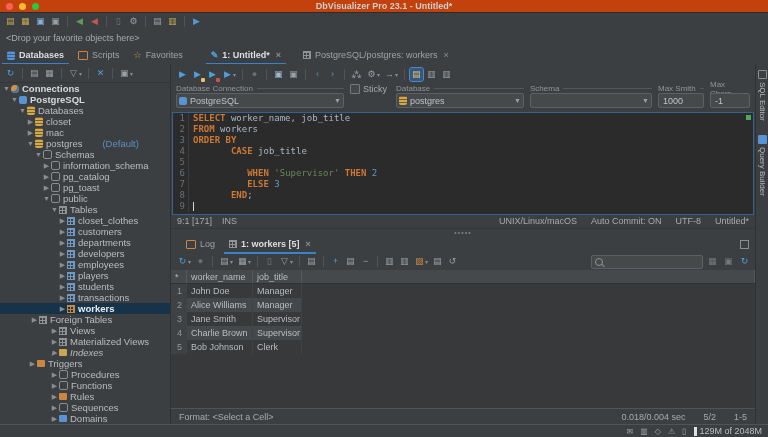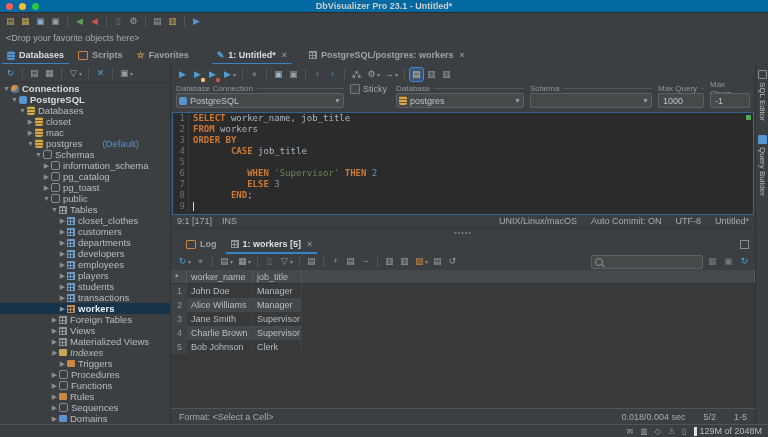--- a/index.html
+++ b/index.html
@@ -1,40 +1,40 @@
 <!DOCTYPE html>
 <html><head>
 <meta charset="utf-8">
 <style>
   html,body{margin:0;padding:0;background:#2b2b2b;}
   body{width:768px;height:437px;position:relative;overflow:hidden;
        font-family:"Liberation Sans",sans-serif;font-size:9px;color:#bbbec1;
        -webkit-font-smoothing:antialiased;}
   .abs{position:absolute;}
   
-  #titlebar{left:0;top:0;width:768px;height:12px;background:#0369a1;border-bottom:1px solid #2c2c2c;
+  #titlebar{left:0;top:0;width:768px;height:12px;background:#c2410c;border-bottom:1px solid #2c2c2c;
             display:flex;align-items:center;}
   .tl{width:7px;height:7px;border-radius:50%;margin-left:6px;}
   #title-text{position:absolute;left:0;right:0;text-align:center;font-size:9px;font-weight:bold;color:#cfcfcf;}
   
   .tbar{display:flex;align-items:center;gap:2px;}
   #main-toolbar{left:0;top:13px;width:768px;height:16px;background:#3c3f41;padding-left:4px;}
   .ic{display:inline-flex;width:13px;height:13px;align-items:center;justify-content:center;
       font-size:9px;line-height:13px;border-radius:2px;position:relative;flex:0 0 auto;}
   .ic .dot{position:absolute;width:4px;height:4px;border-radius:1px;right:-1px;bottom:-1px;}
   .ic.hl{background:#365880;outline:1px solid #4a88c7;}
   .dd{color:#898d90;font-size:6px;margin:0 1px 0 -1px;}
   .vsep{width:1px;height:11px;background:#515456;margin:0 3px;}
   
   #fav-bar{left:0;top:29px;width:768px;height:17px;background:#3c3f41;display:flex;align-items:center;
            padding-left:6px;color:#a7abae;border-bottom:1px solid #343638;}
   
   #tab-row{left:0;top:46px;width:768px;height:18px;background:#3c3f41;border-bottom:1px solid #2f3133;
            display:flex;align-items:stretch;}
-  .tab{display:flex;align-items:center;gap:4px;padding:0 7px;position:relative;color:#9ea3a6;font-weight:bold;}
+  .tab{display:flex;align-items:center;gap:4px;padding:0 7px;position:relative;color:#9ea3a6;}
   .tab.active{color:#dcdfe1;font-weight:bold;}
   .tab.active .underline{position:absolute;left:2px;right:2px;bottom:-1px;height:2px;background:#3a83c9;}
   .tab .close{color:#8a8e91;font-size:9px;margin-left:2px;}
   #editor-tabs{margin-left:14px;display:flex;}
   
   #left-panel{left:0;top:64px;width:170px;height:360px;background:#3c3f41;border-right:1px solid #2f3133;}
   #tree-toolbar{height:18px;border-bottom:1px solid #343638;padding-left:4px;}
   #tree{position:absolute;top:19px;left:0;right:0;bottom:0;overflow:hidden;}
   .trow{height:11px;display:flex;align-items:center;white-space:nowrap;font-size:9.5px;color:#b9bdc0;}
   .trow .chev{width:9px;text-align:center;color:#8a8e91;font-size:7px;flex:0 0 auto;}
@@ -331,41 +331,41 @@
       <div class="trow" style="padding-left: 58px;">
         <span class="chev">▶</span>
         <span class="ti ti-grid c-blue"></span>
         <span class="lbl">transactions</span>
       </div>
       <div class="trow sel" style="padding-left: 58px;">
         <span class="chev">▶</span>
         <span class="ti ti-grid c-org"></span>
         <span class="lbl">workers</span>
       </div>
-      <div class="trow" style="padding-left: 50px;">
+      <div class="trow" style="padding-left: 30px;">
         <span class="chev">▶</span>
         <span class="ti ti-grid c-gray"></span>
         <span class="lbl">Foreign Tables</span>
       </div>
       <div class="trow" style="padding-left: 50px;">
         <span class="chev">▶</span>
         <span class="ti ti-grid c-gray"></span>
         <span class="lbl">Views</span>
       </div>
       <div class="trow" style="padding-left: 50px;">
         <span class="chev">▶</span>
         <span class="ti ti-grid c-gray"></span>
         <span class="lbl">Materialized Views</span>
       </div>
       <div class="trow" style="padding-left: 50px; font-style: italic;">
         <span class="chev">▶</span>
         <span class="ti ti-box" style="background: rgb(201, 165, 84);"></span>
         <span class="lbl">Indexes</span>
       </div>
-      <div class="trow" style="padding-left: 58px;">
+      <div class="trow" style="padding-left: 28px;">
         <span class="chev">▶</span>
         <span class="ti ti-box" style="background: rgb(203, 135, 66);"></span>
         <span class="lbl">Triggers</span>
       </div>
       <div class="trow" style="padding-left: 50px;">
         <span class="chev">▶</span>
         <span class="ti ti-schema"></span>
         <span class="lbl">Procedures</span>
       </div>
       <div class="trow" style="padding-left: 50px;">
@@ -480,21 +480,21 @@
           <span>Schema</span>
           <span class="line"></span>
         </div>
       <div class="combo">
         <span></span>
         <span class="chev">▼</span>
       </div>
     </div>
     <div class="fgroup" style="width:46px">
       <div class="flabel">
-          <span>Max Query</span>
+          <span>Max Smith</span>
           <span class="line"></span>
         </div>
       <div class="field">
           <span>1000</span>
         </div>
     </div>
     <div class="fgroup" style="width:40px">
       <div class="flabel">
           <span>Max Chars</span>
           <span class="line"></span>

